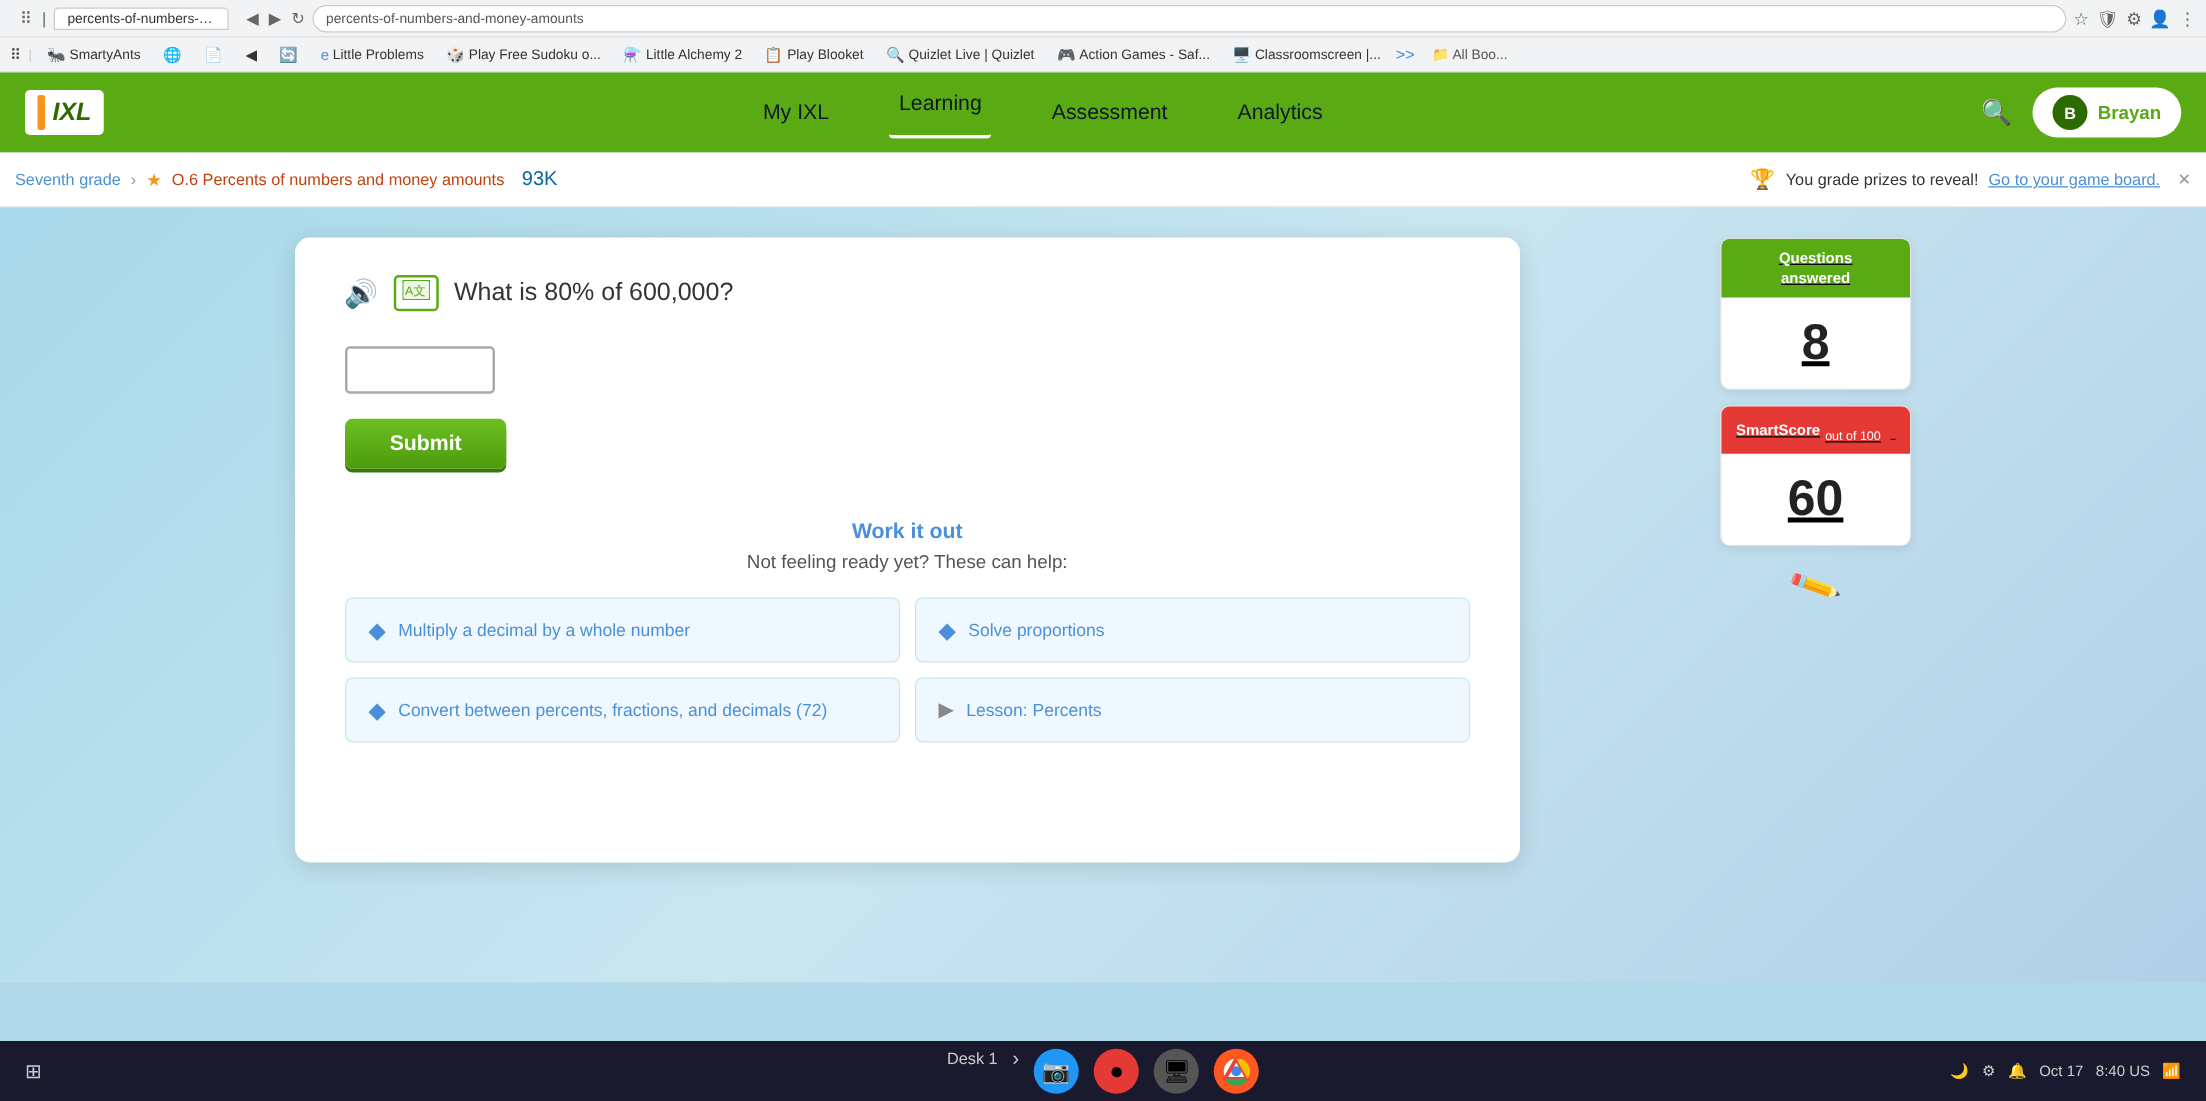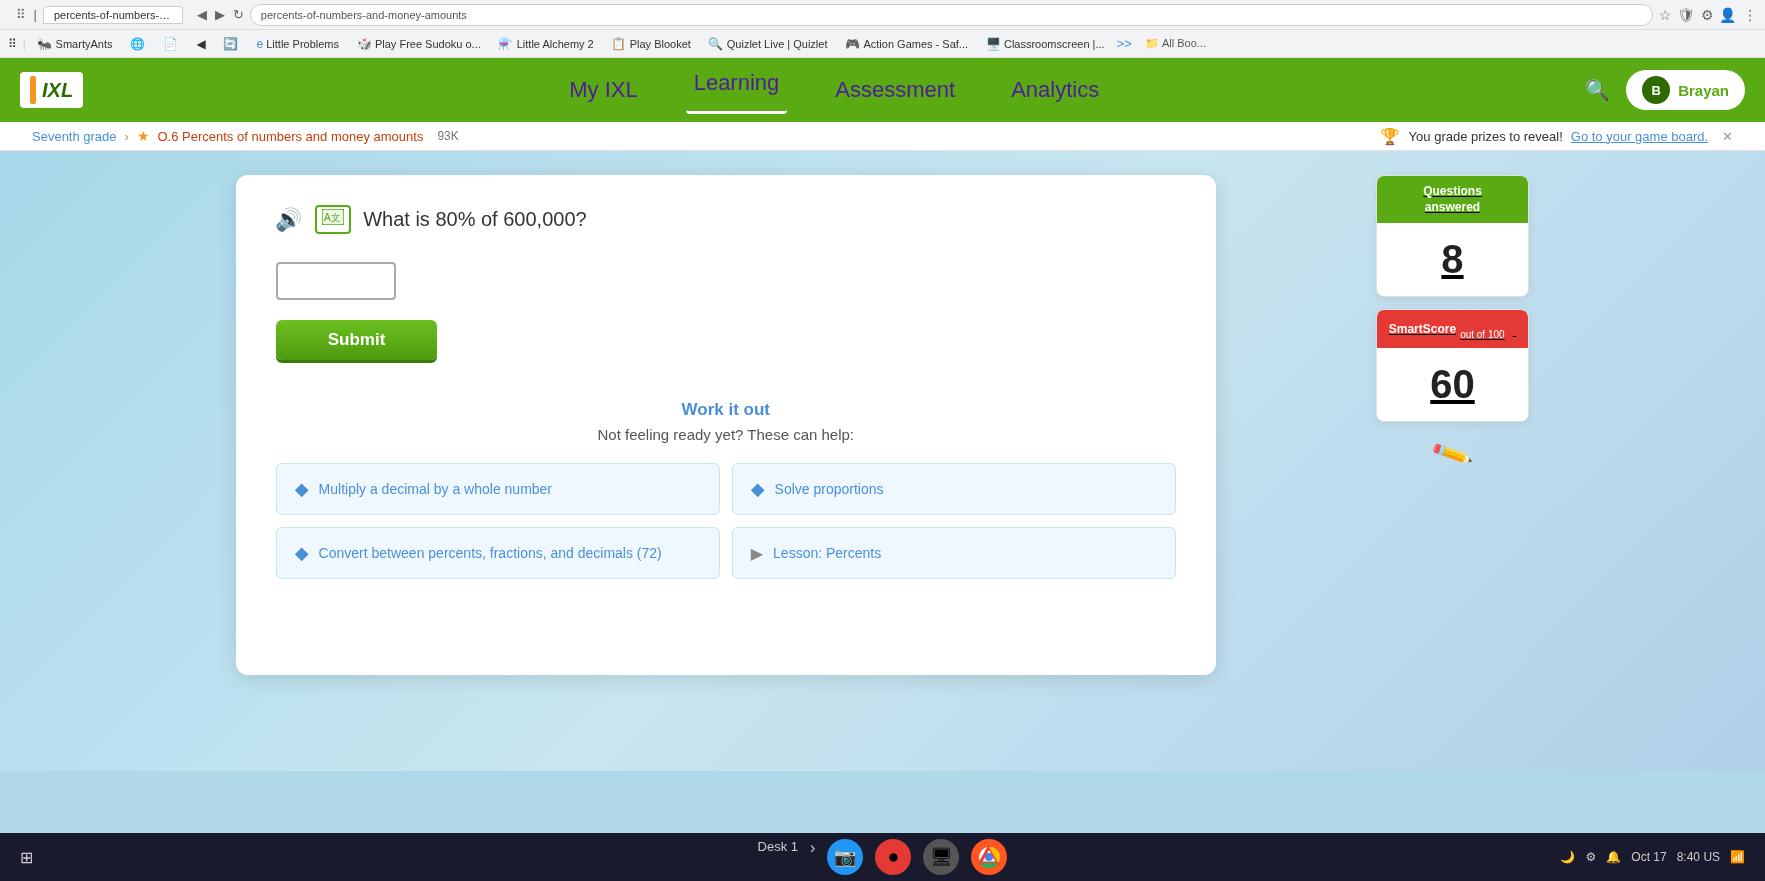--- a/index.html
+++ b/index.html
@@ -109,22 +109,22 @@
     .ixl-logo .bar { background: #f7941d; width: 6px; height: 28px; border-radius: 2px; display: inline-block; margin-right: 4px; }
     .ixl-logo-text { font-weight: 900; color: #2d6b00; font-size: 20px; font-style: italic; }
     .header-nav {
       display: flex;
       gap: 40px;
       flex: 1;
       justify-content: center;
       align-items: center;
     }
     .nav-item {
-      color: #4c1d95;
-      font-size: 22px;
+      color: #0f172a;
+      font-size: 17px;
       font-weight: 500;
       cursor: pointer;
       padding: 4px 8px;
       border-radius: 4px;
       text-decoration: none;
     }
     .nav-item.active {
       border-bottom: 3px solid #fff;
       padding-bottom: 15px;
     }
@@ -162,34 +162,34 @@
       align-items: center;
       justify-content: center;
       color: #fff;
       font-size: 13px;
       font-weight: 700;
     }
 
     
     .breadcrumb-bar {
       background: #fff;
-      height: 29px;
-      display: flex;
-      align-items: center;
-      padding: 0 32px;
+      height: 44px;
+      display: flex;
+      align-items: center;
+      padding: 0 12px;
       gap: 8px;
       border-bottom: 1px solid #e0e0e0;
       font-size: 13px;
       color: #333;
     }
     .breadcrumb-link { color: #4a90d9; cursor: pointer; }
     .breadcrumb-arrow { color: #999; }
     .breadcrumb-star { color: #f7941d; font-size: 14px; }
     .breadcrumb-current { color: #c2410c; font-weight: 500; }
-    .breadcrumb-score { color: #737373; margin-left: 6px; font-size: 12px; }
+    .breadcrumb-score { color: #0369a1; margin-left: 6px; font-size: 16px; }
     .prize-notification {
       margin-left: auto;
       display: flex;
       align-items: center;
       gap: 8px;
       font-size: 13px;
       color: #333;
     }
     .trophy-icon { color: #f7941d; font-size: 16px; }
     .prize-link { color: #4a90d9; cursor: pointer; text-decoration: underline; }
@@ -245,21 +245,21 @@
       padding: 0 10px;
       margin-bottom: 20px;
       outline: none;
     }
 
     .submit-btn {
       background: linear-gradient(to bottom, #6cc020, #4e9a0f);
       color: #fff;
       border: none;
       border-radius: 6px;
-      padding: 10px 52px;
+      padding: 10px 36px;
       font-size: 17px;
       font-weight: 600;
       cursor: pointer;
       box-shadow: 0 3px 0 #3a7a0a;
     }
 
     
     .work-it-out {
       margin-top: 40px;
       text-align: center;

